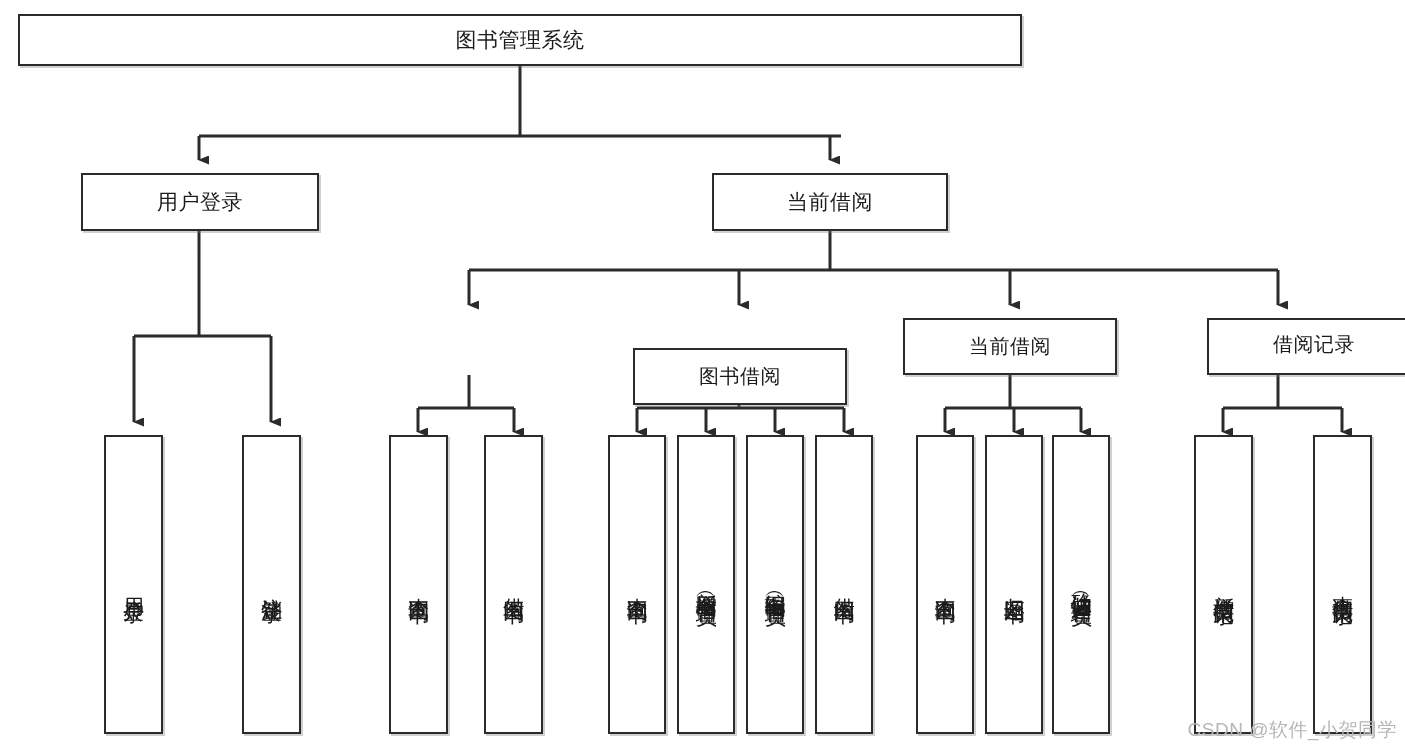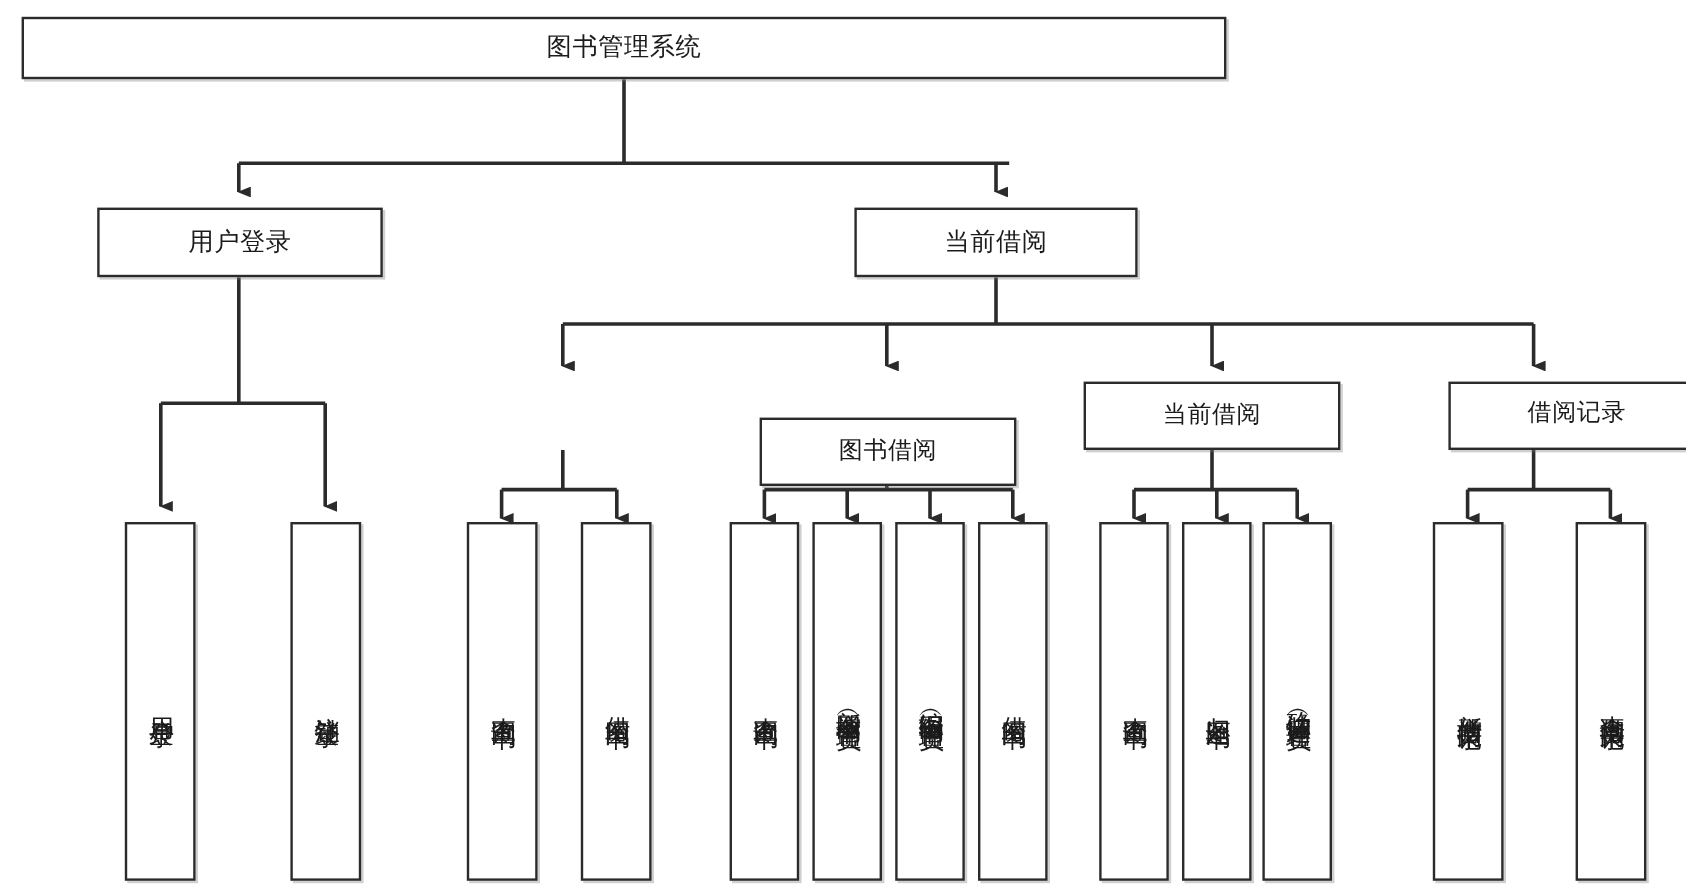--- a/index.html
+++ b/index.html
@@ -183,14 +183,15 @@
     <span class="node-label">确认归还（管理员）</span>
   </div>
 
   <div class="node-box node-leaf" style="left:1194px; top:435px; width:59px; height:299px;">
     <span class="node-label">新增借阅记录</span>
   </div>
   <div class="node-box node-leaf" style="left:1313px; top:435px; width:59px; height:299px;">
     <span class="node-label">查询借阅记录</span>
   </div>
 
+  <div id="watermark">CSDN @软件_小贺同学</div>
 
 </div>
 
 </body></html>

